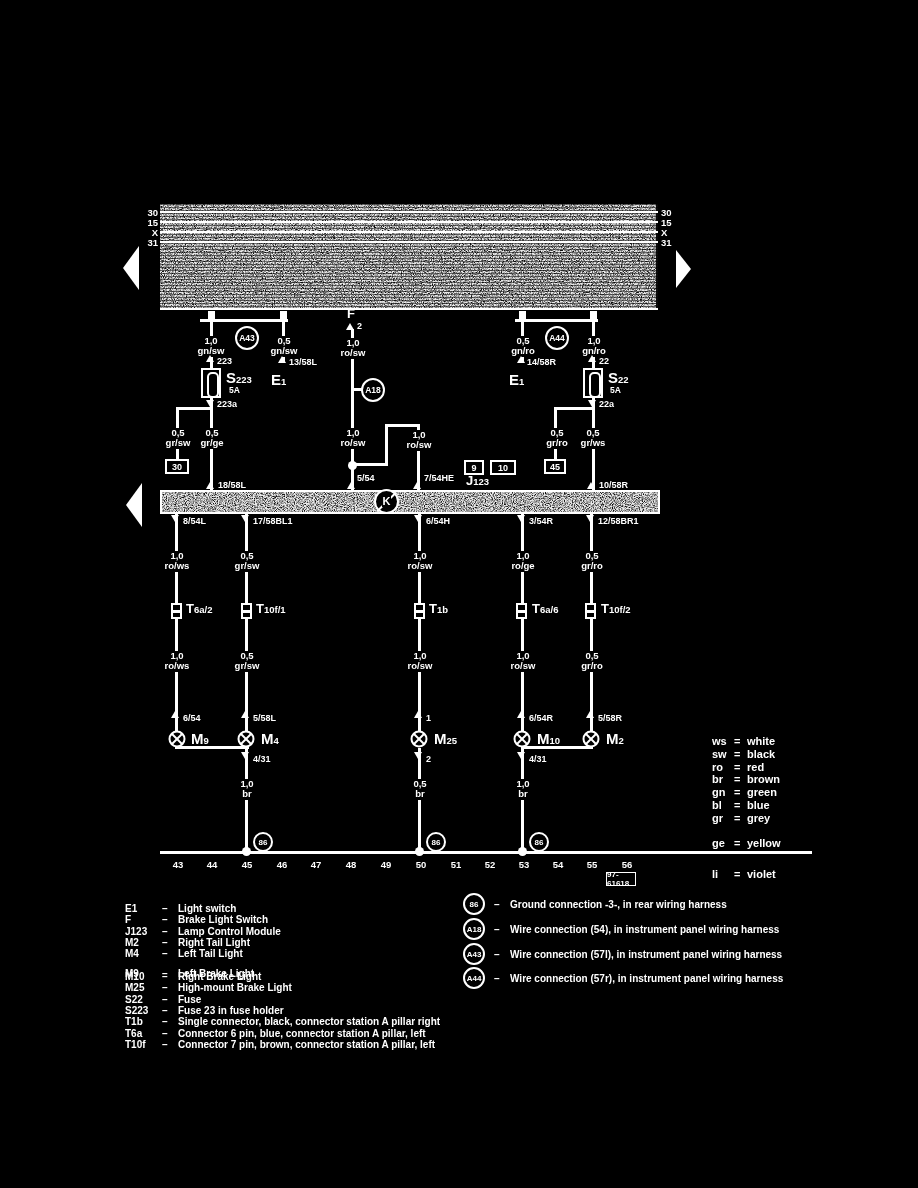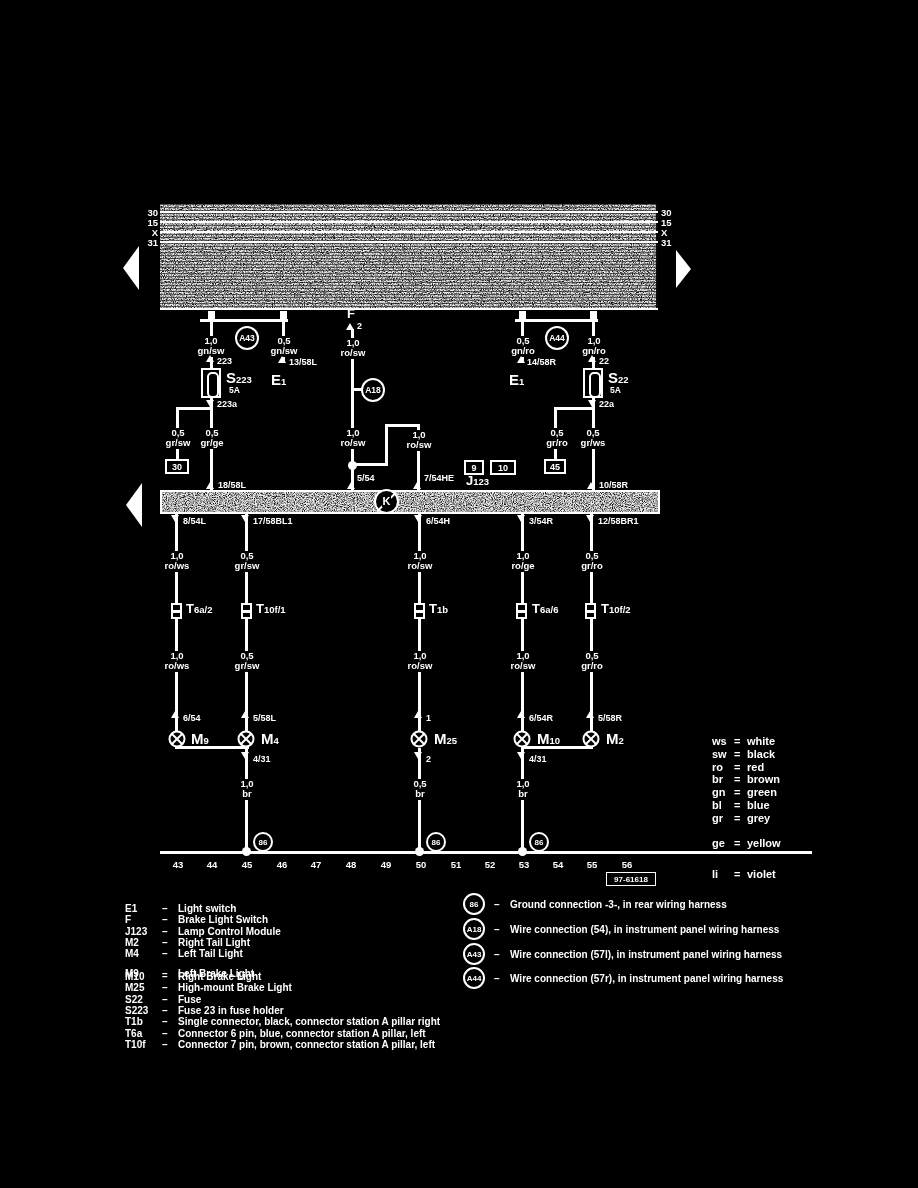--- a/index.html
+++ b/index.html
@@ -366,21 +366,21 @@
 <div class="trk" style="left:316px">47</div>
 <div class="trk" style="left:351px">48</div>
 <div class="trk" style="left:386px">49</div>
 <div class="trk" style="left:421px">50</div>
 <div class="trk" style="left:456px">51</div>
 <div class="trk" style="left:490px">52</div>
 <div class="trk" style="left:524px">53</div>
 <div class="trk" style="left:558px">54</div>
 <div class="trk" style="left:592px">55</div>
 <div class="trk" style="left:627px">56</div>
-<div class="tbox" style="left:606px;top:872px;width:50px;height:14px;font-size:8px;border-width:1px">97-61618</div>
+<div class="tbox" style="left:606px;top:872px;width:30px;height:14px;font-size:8px;border-width:1px">97-61618</div>
 
 <div class="clrrow" style="top:735px"><span class="c">ws</span><span class="e">=</span><span>white</span></div>
 <div class="clrrow" style="top:748px"><span class="c">sw</span><span class="e">=</span><span>black</span></div>
 <div class="clrrow" style="top:761px"><span class="c">ro</span><span class="e">=</span><span>red</span></div>
 <div class="clrrow" style="top:773px"><span class="c">br</span><span class="e">=</span><span>brown</span></div>
 <div class="clrrow" style="top:786px"><span class="c">gn</span><span class="e">=</span><span>green</span></div>
 <div class="clrrow" style="top:799px"><span class="c">bl</span><span class="e">=</span><span>blue</span></div>
 <div class="clrrow" style="top:812px"><span class="c">gr</span><span class="e">=</span><span>grey</span></div>
 <div class="clrrow" style="top:868px"><span class="c">li</span><span class="e">=</span><span>violet</span></div>
 <div class="clrrow" style="top:837px"><span class="c">ge</span><span class="e">=</span><span>yellow</span></div>

